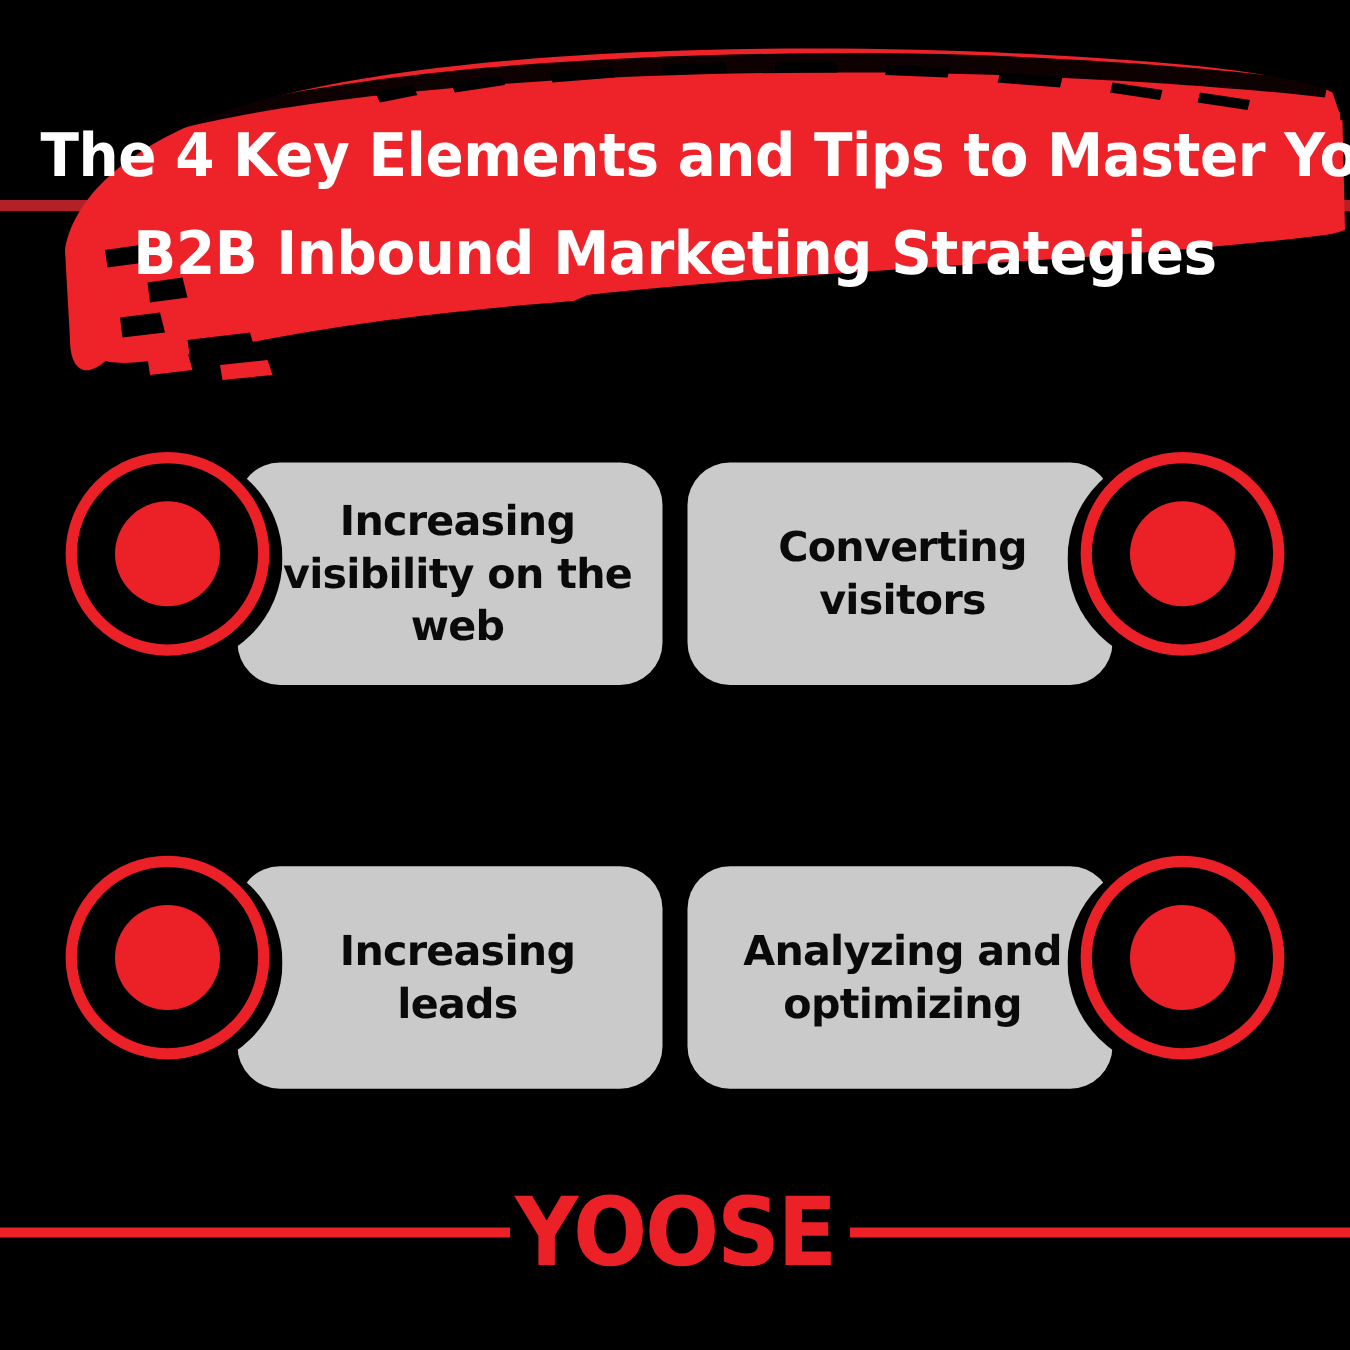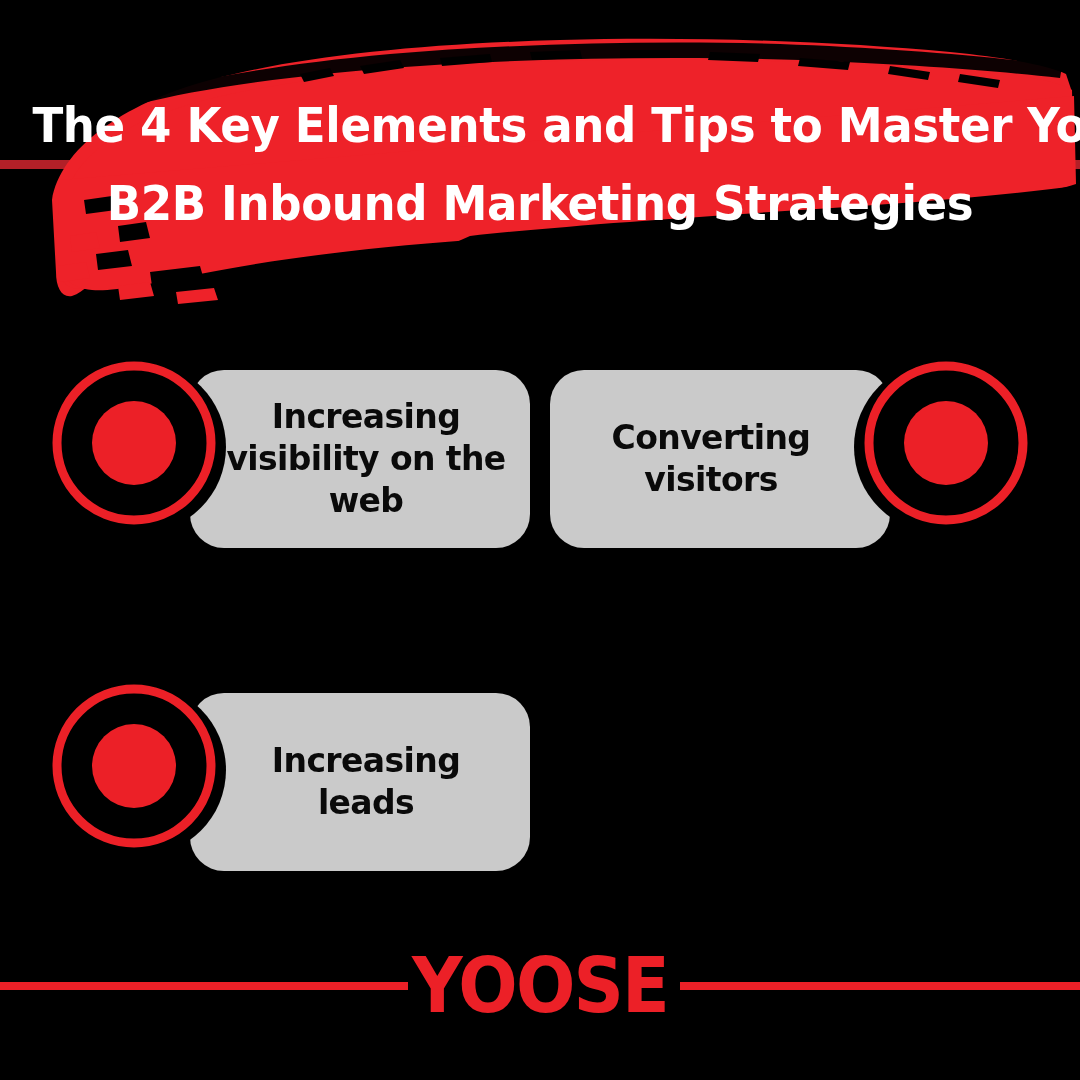--- a/index.html
+++ b/index.html
@@ -102,21 +102,21 @@
     font-family: "DejaVu Sans", sans-serif;
     font-weight: bold;
     font-size: 33px;
     line-height: 42px;
     letter-spacing: -0.6px;
     padding: 0 10px;
     box-sizing: border-box;
     z-index: 3;
   }
   .card.left .card-label  { left: 170px; }
-  .card.right .card-label { left: 17px;  }
+  .card.right .card-label { left: 28px;  }
 
   .badge {
     position: absolute;
     top: 0;
     width: 180px;
     height: 180px;
     z-index: 4;
   }
   .card.left  .badge { left: 0px;   }
   .card.right .badge { left: 310px; }
@@ -295,20 +295,32 @@
         <svg viewBox="0 0 180 180">
           <circle cx="94" cy="92" r="86" fill="#000000"></circle>
           <circle cx="88" cy="88" r="84" fill="#000000"></circle>
           <circle cx="88" cy="88" r="77" fill="none" stroke="#EC2027" stroke-width="9"></circle>
           <circle cx="88" cy="88" r="42" fill="#EC2027"></circle>
         </svg>
       </div>
       <div class="card-label">Increasing leads</div>
     </div>
 
+    <div class="card right card-pos-3">
+      <div class="card-plate"></div>
+      <div class="badge">
+        <svg viewBox="0 0 180 180">
+          <circle cx="86" cy="92" r="86" fill="#000000"></circle>
+          <circle cx="92" cy="88" r="84" fill="#000000"></circle>
+          <circle cx="92" cy="88" r="77" fill="none" stroke="#EC2027" stroke-width="9"></circle>
+          <circle cx="92" cy="88" r="42" fill="#EC2027"></circle>
+        </svg>
+      </div>
+      <div class="card-label">Analyzing and optimizing</div>
+    </div>
   </div>
 
   <div id="footer">
     <div class="footer-rule left"></div>
     <div class="footer-rule right"></div>
     <div id="brand">YOOSE</div>
   </div>
 
 </div>
 

